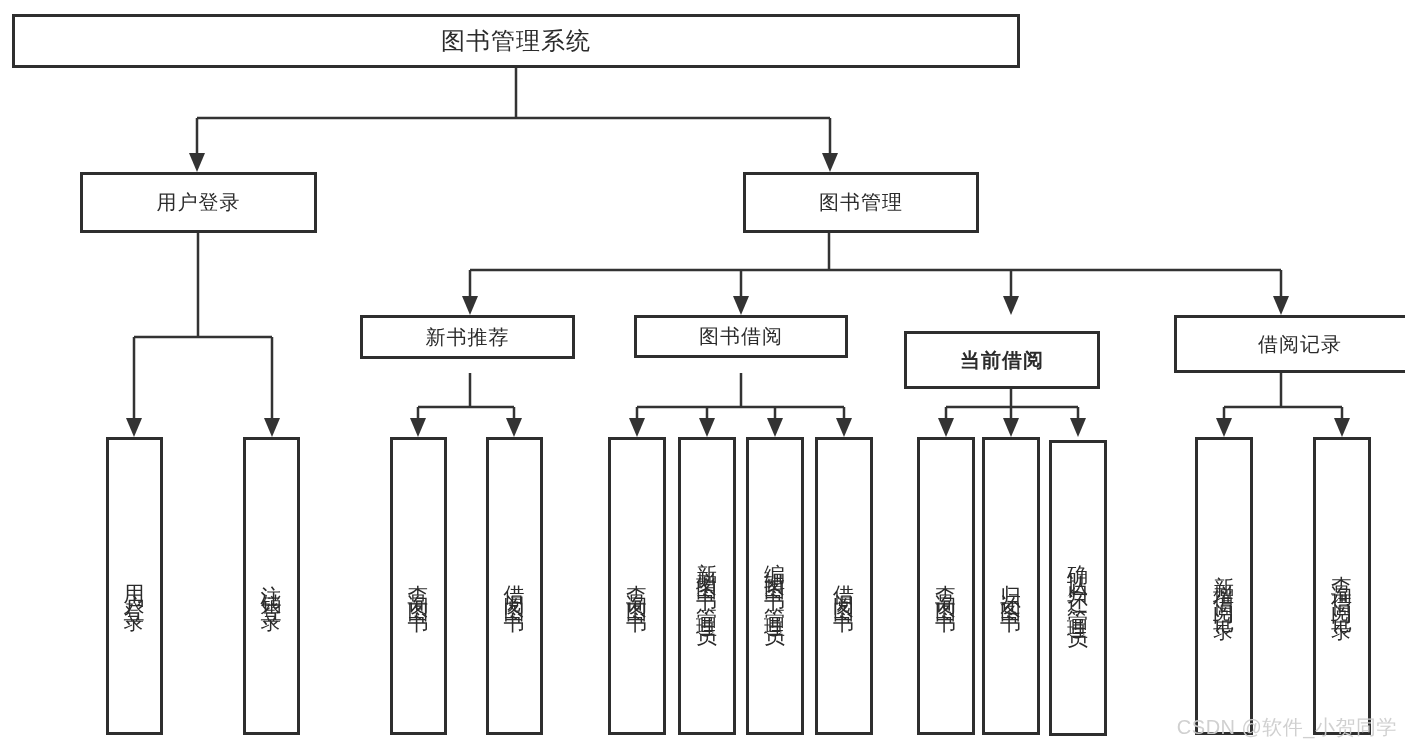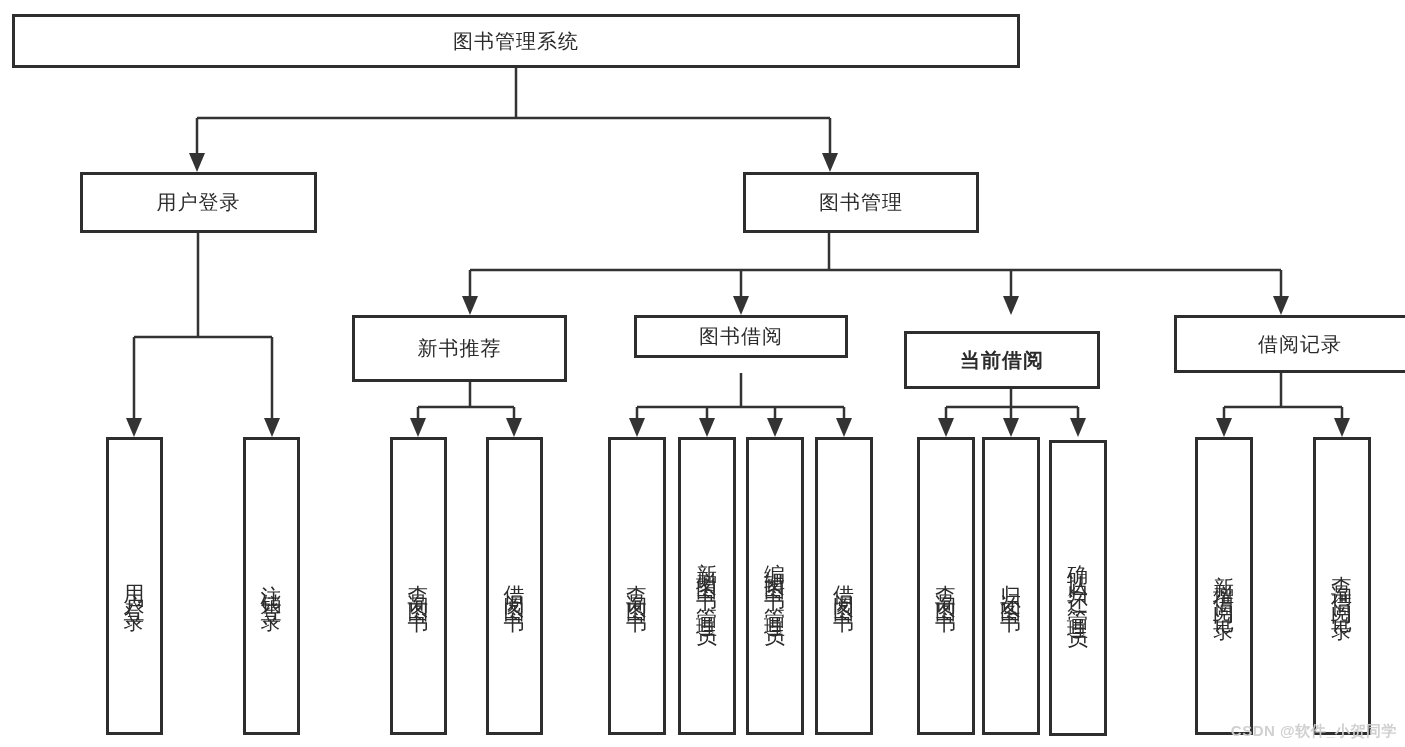--- a/index.html
+++ b/index.html
@@ -33,38 +33,37 @@
     justify-content: center;
     z-index: 2;
     color: #2b2b2b;
   }
   .box.h .lbl {
     font-size: 20px;
     letter-spacing: 1px;
     white-space: nowrap;
   }
   .box.root .lbl {
-    font-size: 20px;
+    font-size: 24px;
   }
   .box.v .lbl {
     writing-mode: vertical-lr;
     font-size: 21px;
     letter-spacing: 9px;
     line-height: 1;
   }
   .watermark {
     position: absolute;
     right: 8px;
     bottom: 6px;
-    font-size: 15px;
+    font-size: 20px;
     color: rgba(205, 205, 205, 0.95);
     letter-spacing: 0.5px;
     z-index: 3;
     white-space: nowrap;
-    font-weight: bold;
   }
 </style>
 </head>
 <body>
 
 <div class="canvas">
 
   <svg class="connectors" viewBox="0 0 1405 747" xmlns="http://www.w3.org/2000/svg">
     <g stroke="#333333" stroke-width="2.5" fill="none">
 
@@ -109,21 +108,21 @@
     <span class="lbl">图书管理系统</span>
   </div>
 
   <div class="box h" style="left:80px; top:172px; width:237px; height:61px;">
     <span class="lbl">用户登录</span>
   </div>
   <div class="box h" style="left:711px; top:172px; width:236px; height:61px;margin-left:32px;">
     <span class="lbl">图书管理</span>
   </div>
 
-  <div class="box h" style="left:352px; top:315px; width:215px; height:67px;">
+  <div class="box h" style="left:360px; top:315px; width:215px; height:44px;">
     <span class="lbl">新书推荐</span>
   </div>
   <div class="box h" style="left:634px; top:315px; width:214px; height:43px;">
     <span class="lbl">图书借阅</span>
   </div>
   <div class="box h" style="left:904px; top:331px; width:196px; height:58px;font-weight:bold;">
     <span class="lbl">当前借阅</span>
   </div>
   <div class="box h" style="left:1174px; top:315px; width:252px; height:58px;">
     <span class="lbl">借阅记录</span>

